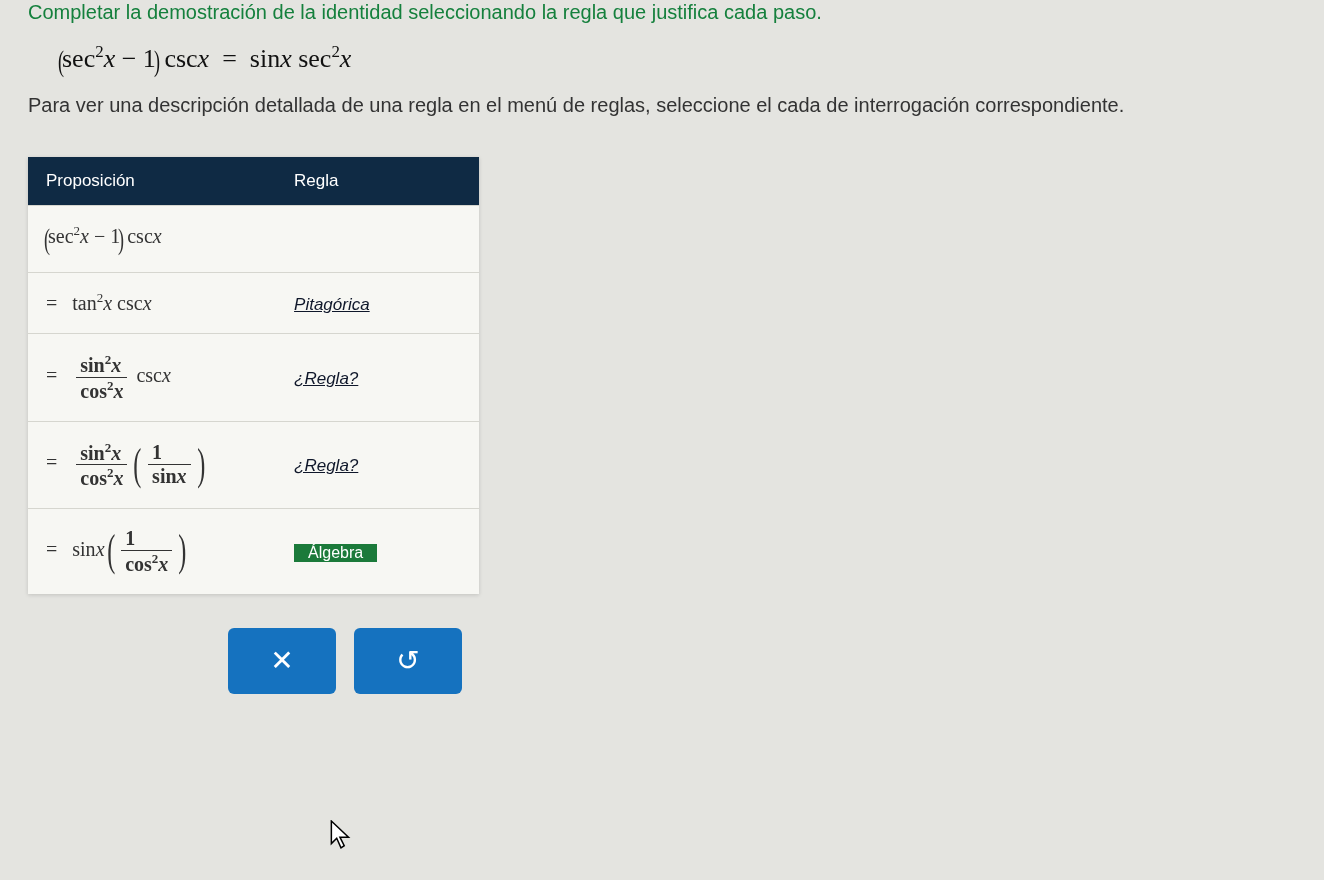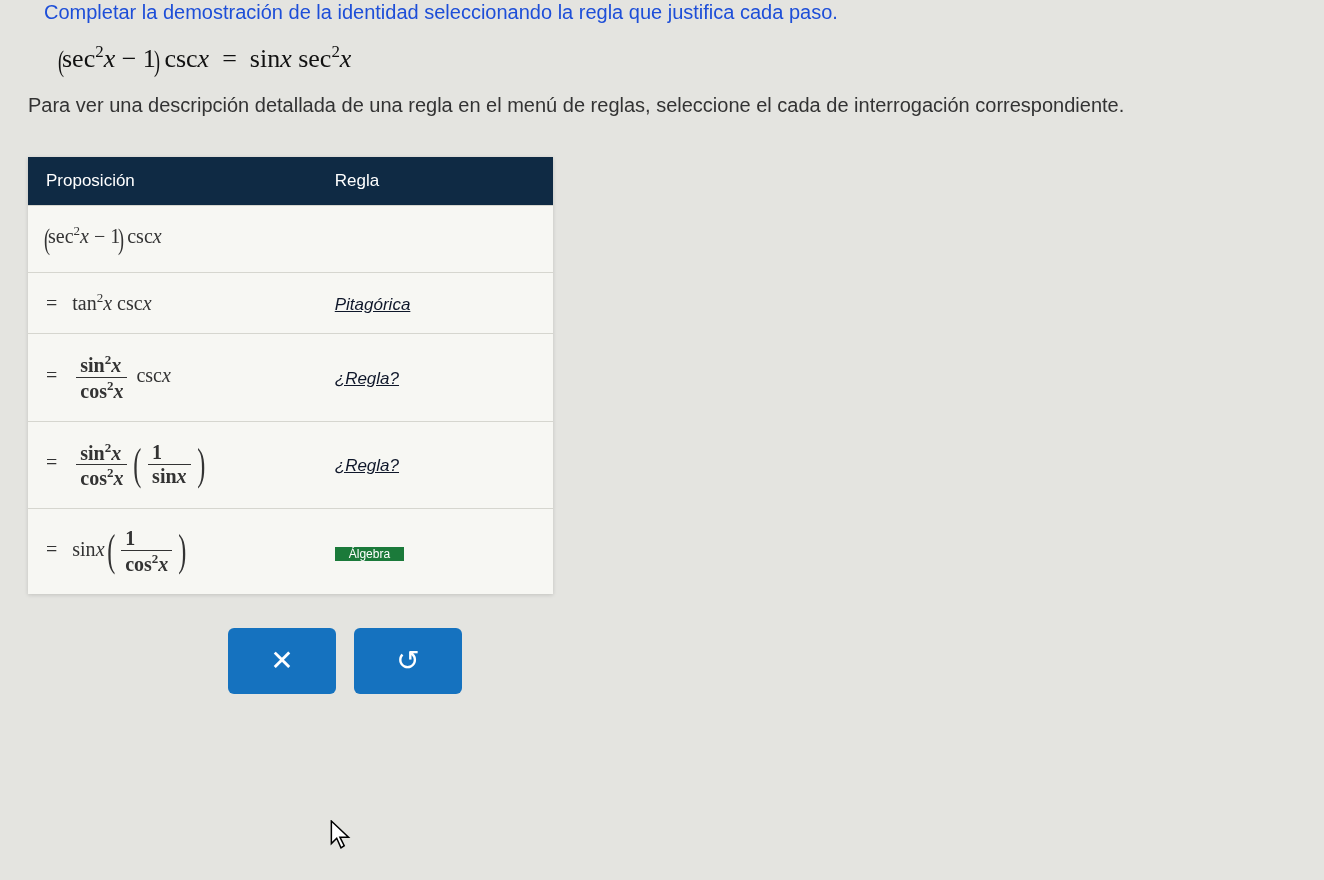--- a/index.html
+++ b/index.html
@@ -10,41 +10,40 @@
     font-family: "Segoe UI", Arial, sans-serif;
     background: #e4e4e0;
     color: #222;
     overflow: hidden;
   }
   .page {
     padding: 0 28px;
   }
   .instruction-top {
     font-size: 20px;
-    color: #1d4ed8;
+    color: #15803d;
     margin-top: 0;
     margin-bottom: 18px;
     line-height: 1.2;
-    margin-left: 16px;
   }
   .identity-eq {
     font-size: 26px;
     margin: 10px 0 18px 32px;
     font-family: "Cambria Math", "Times New Roman", serif;
     color: #111;
   }
   .instruction-sub {
     font-size: 20px;
     color: #333;
     margin-bottom: 40px;
   }
 
   
   .proof {
-    width: 525px;
+    width: 451px;
     border-collapse: collapse;
     background: #f7f7f3;
     box-shadow: 0 1px 4px rgba(0,0,0,0.15);
   }
   .proof thead th {
     background: #0f2a44;
     color: #fff;
     font-weight: 400;
     font-size: 17px;
     text-align: left;
@@ -66,21 +65,21 @@
     text-decoration: underline;
     font-style: italic;
     font-family: "Segoe UI", Arial, sans-serif;
     font-size: 17px;
     cursor: pointer;
   }
   .rule-pill {
     background: #1b7a3a;
     color: #fff;
     font-family: "Segoe UI", Arial, sans-serif;
-    font-size: 12px;
+    font-size: 16px;
     font-style: normal;
     text-decoration: none;
     padding: 0 14px;
     display: inline-block;
   }
 
   
   .m { white-space: nowrap; }
   .m sup { font-size: 0.65em; vertical-align: super; }
   .frac {

